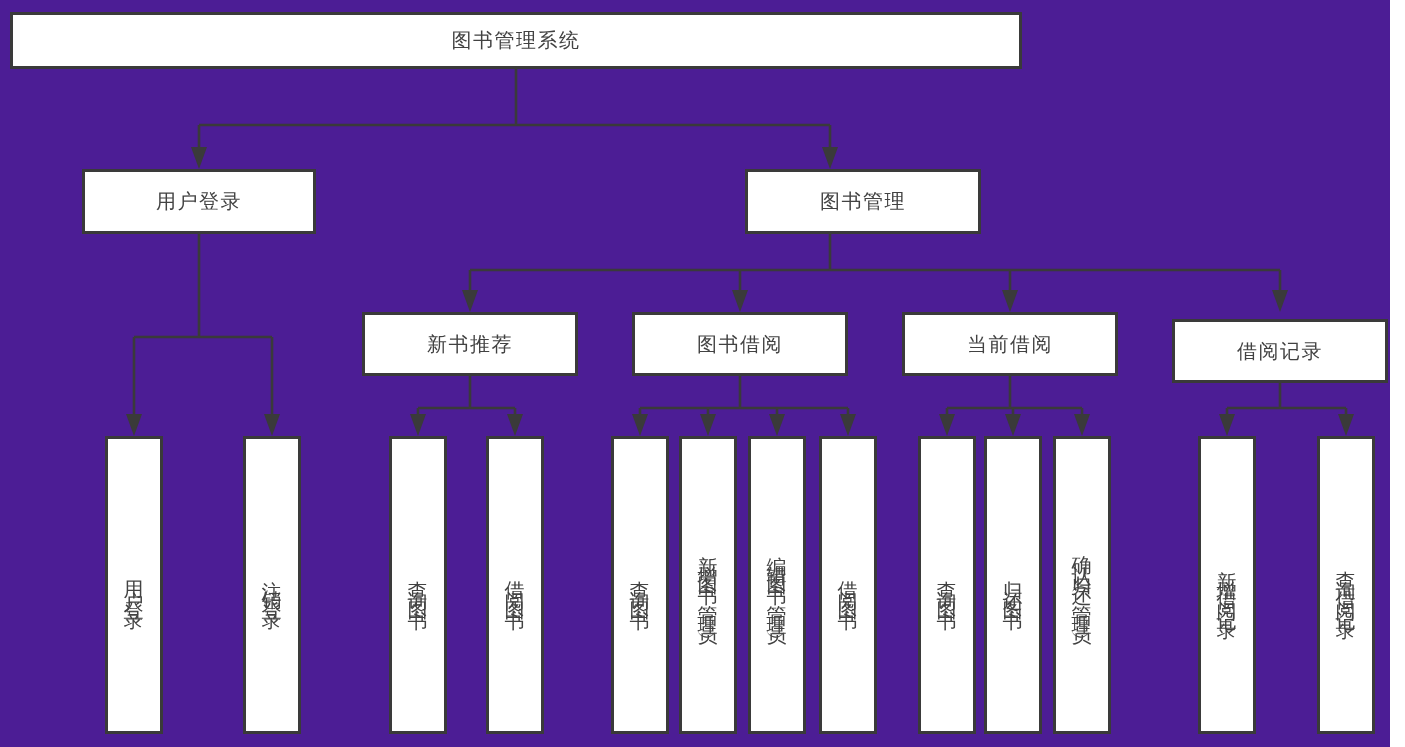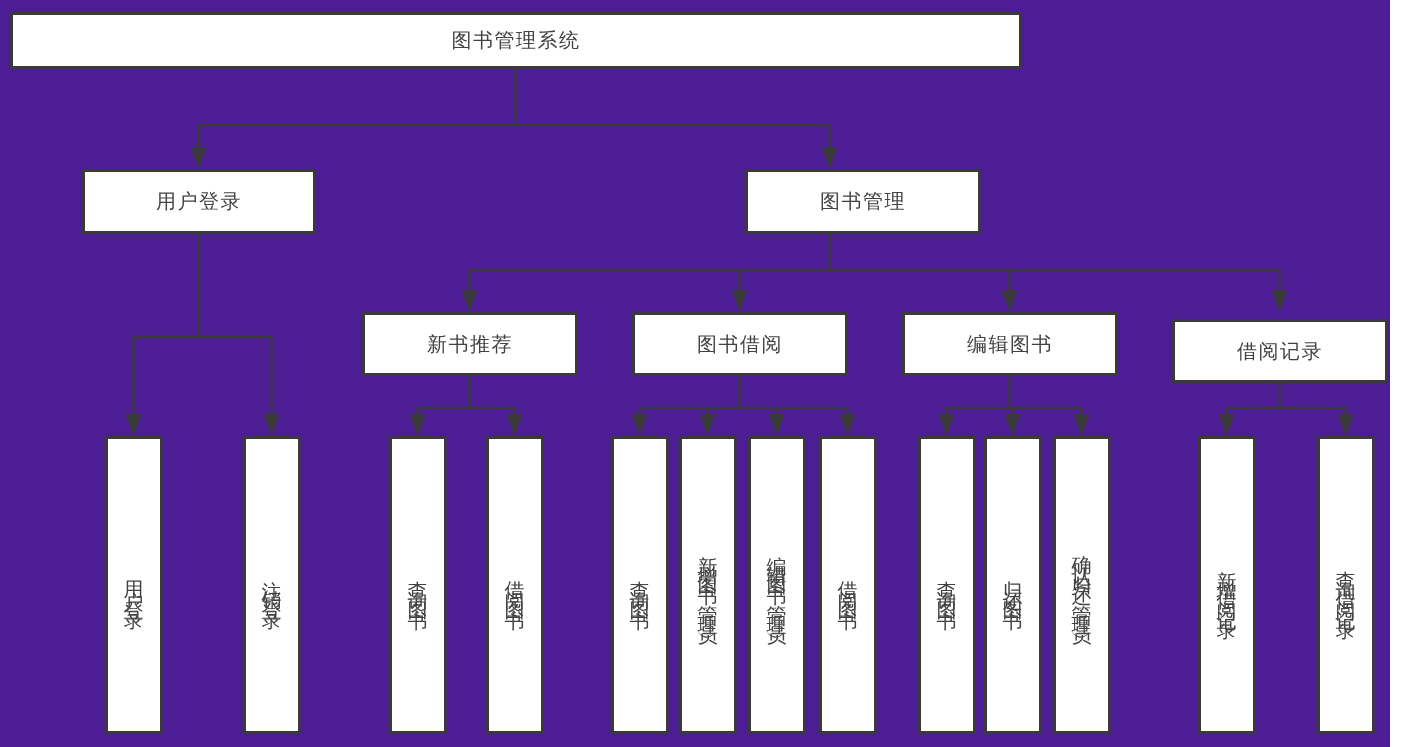--- a/index.html
+++ b/index.html
@@ -101,21 +101,21 @@
     <span class="lbl">图书管理</span>
   </div>
 
   <div class="node" style="left:632px; top:312px; width:216px; height:64px;">
     <span class="lbl">图书借阅</span>
   </div>
   <div class="node" style="left:362px; top:312px; width:216px; height:64px;">
     <span class="lbl">新书推荐</span>
   </div>
   <div class="node" style="left:902px; top:312px; width:216px; height:64px;">
-    <span class="lbl">编辑图书</span>
+    <span class="lbl">当前借阅</span>
   </div>
   <div class="node" style="left:1172px; top:319px; width:216px; height:64px;">
     <span class="lbl">借阅记录</span>
   </div>
 
   <div class="node leaf" style="left:105px; top:436px; width:58px; height:298px;">
     <span class="lbl">用户登录</span>
   </div>
   <div class="node leaf" style="left:243px; top:436px; width:58px; height:298px;">
     <span class="lbl">注销登录</span>

